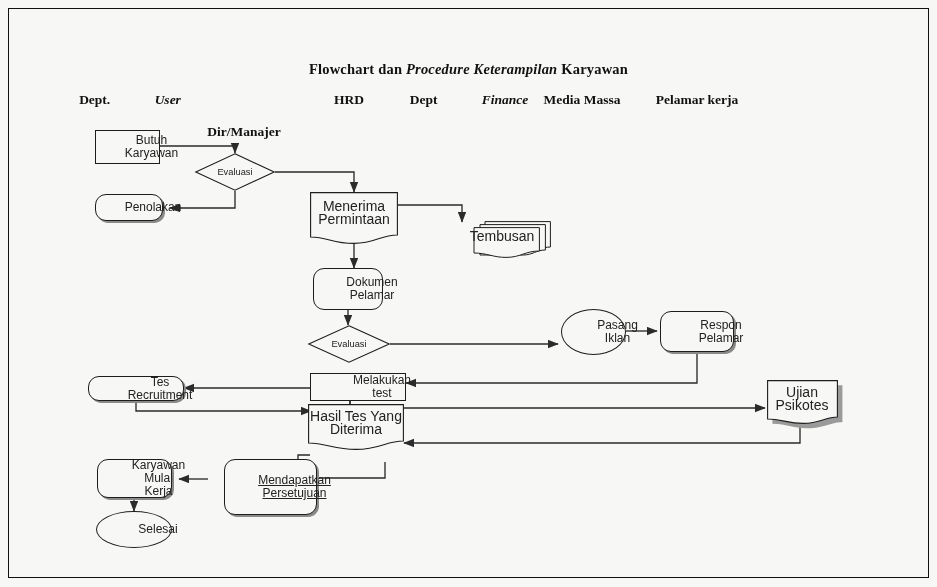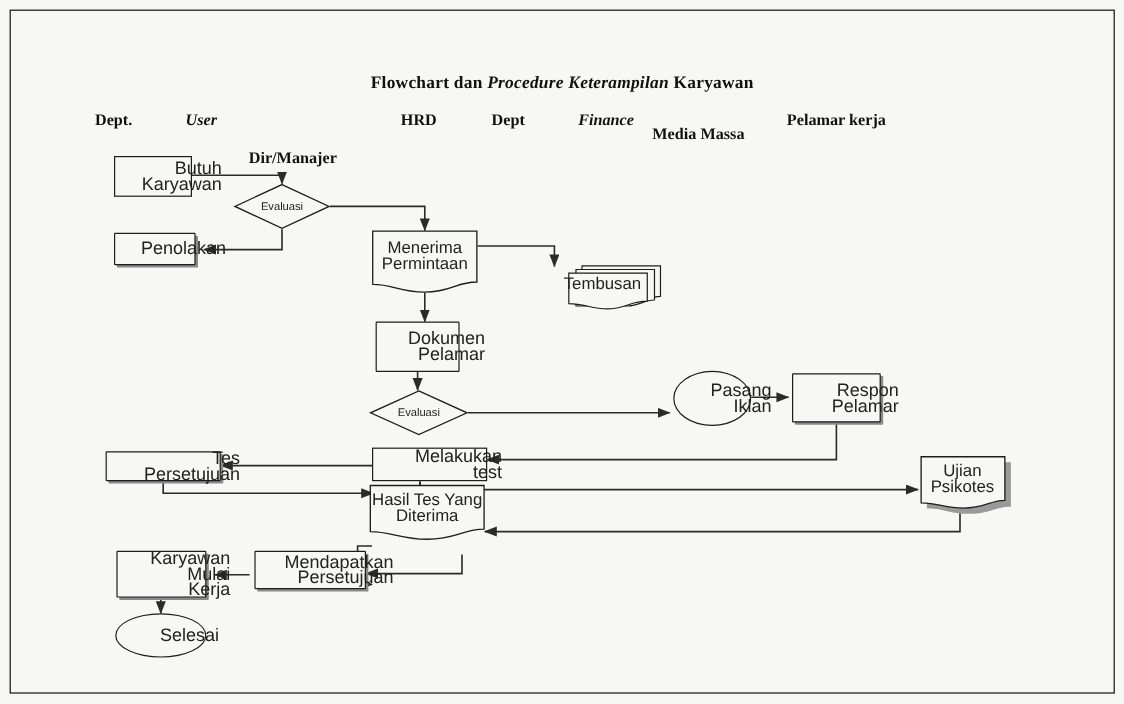--- a/index.html
+++ b/index.html
@@ -21,27 +21,27 @@
     letter-spacing:.2px;
   }
   .ttl i{font-style:italic;}
   .hdr{
     position:absolute;font-family:"Liberation Serif", serif;font-weight:bold;
     font-size:13.5px;color:#111;text-align:center;line-height:15px;
   }
   .hdr i{font-style:italic;font-weight:bold;margin-left:41px;}
   .node{
     position:absolute;box-sizing:border-box;
-    display:flex;align-items:center;justify-content:center;text-align:right;
-    font-size:15px;color:#222;line-height:13px;
+    display:flex;align-items:center;justify-content:center;text-align:center;
+    font-size:12px;color:#222;line-height:13px;
     background:#f7f7f5;
     padding-left:48px;
   }
   .rect{border:1.1px solid #1d1d1d;}
-  .round{border:1.1px solid #1d1d1d;border-radius:1px;}
+  .round{border:1.1px solid #1d1d1d;border-radius:11px;}
   .shadow{box-shadow:2.2px 2.2px 0 -0.2px #8a8a8a;}
   .ell{border:1.1px solid #1d1d1d;border-radius:50%;}
   .diamond-wrap{position:absolute;}
   .diamond-wrap .lbl{
     position:absolute;left:0;top:0;width:100%;height:100%;
     display:flex;align-items:center;justify-content:center;
     font-size:9.3px;color:#222;
   }
   .docwrap{position:absolute;}
   .docwrap .lbl{
@@ -67,21 +67,21 @@
   </div>
   <div class="hdr" style="left:186px;top:92px;width:116px;margin-top:32px;">
     <span>Dir/Manajer</span>
   </div>
   <div class="hdr" style="left:300px;top:92px;width:98px;">
     <span>HRD</span>
   </div>
   <div class="hdr" style="left:404px;top:92px;width:130px;">
     <span>Dept </span><i>Finance</i>
   </div>
-  <div class="hdr" style="left:524px;top:104px;width:116px;">
+  <div class="hdr" style="left:524px;top:92px;width:116px;">
     <span>Media Massa</span>
   </div>
   <div class="hdr" style="left:638px;top:92px;width:118px;">
     <span>Pelamar kerja</span>
   </div>
 
   <svg id="canvas" xmlns="http://www.w3.org/2000/svg" viewBox="0 0 937 587">
     <defs>
       <marker id="ah" markerWidth="9" markerHeight="9" refX="7.4" refY="3.1" orient="auto" markerUnits="strokeWidth">
         <path d="M0,0 L8,3.1 L0,6.2 z" fill="#2b2b2b"></path>
@@ -171,21 +171,21 @@
 
   <div class="node ell" style="left:561px;top:309px;width:65px;height:46px;">
     <span>Pasang<br>Iklan</span>
   </div>
 
   <div class="node round shadow" style="left:660px;top:311px;width:74px;height:41px;">
     <span>Respon<br>Pelamar</span>
   </div>
 
   <div class="node round shadow" style="left:88px;top:376px;width:96px;height:25px;">
-    <span>Tes Persetujuan</span>
+    <span>Tes Recruitment</span>
   </div>
 
   <div class="node rect" style="left:310px;top:373px;width:96px;height:28px;">
     <span>Melakukan test</span>
   </div>
 
   <div class="docwrap" style="left:767px;top:380px;width:72px;height:46px;">
     <svg width="76" height="50" viewBox="0 0 76 50">
       <path d="M3,3 L73,3 L73,40 C60,40 56,46 38,46 C22,46 18,41.5 3,41.5 Z" fill="#9a9a9a" stroke="none" transform="translate(2.4,2.2)"></path>
       <path d="M0.6,0.6 L70.4,0.6 L70.4,37 C58,37 54,43.4 36,43.4 C20,43.4 15,39 0.6,39 Z" fill="#f7f7f5" stroke="#1d1d1d" stroke-width="1.1"></path>
@@ -193,21 +193,21 @@
     <div class="lbl" style="width:70px;height:38px;">Ujian<br>Psikotes</div>
   </div>
 
   <div class="docwrap" style="left:308px;top:404px;width:96px;height:46px;">
     <svg width="96" height="46" viewBox="0 0 96 46">
       <path d="M0.6,0.6 L95.4,0.6 L95.4,37 C78,37 72,45.4 48,45.4 C26,45.4 18,39 0.6,39 Z" fill="#f7f7f5" stroke="#1d1d1d" stroke-width="1.1"></path>
     </svg>
     <div class="lbl" style="height:38px;">Hasil Tes Yang<br>Diterima</div>
   </div>
 
-  <div class="node round shadow" style="left:212px;top:459px;width:93px;height:32px;">
+  <div class="node round shadow" style="left:224px;top:459px;width:93px;height:56px;text-decoration:underline;">
     <span>Mendapatkan<br>Persetujuan</span>
   </div>
 
   <div class="node round shadow" style="left:97px;top:459px;width:75px;height:39px;">
     <span>Karyawan<br>Mulai Kerja</span>
   </div>
 
   <div class="node ell" style="left:96px;top:511px;width:76px;height:37px;">
     <span>Selesai</span>
   </div>

